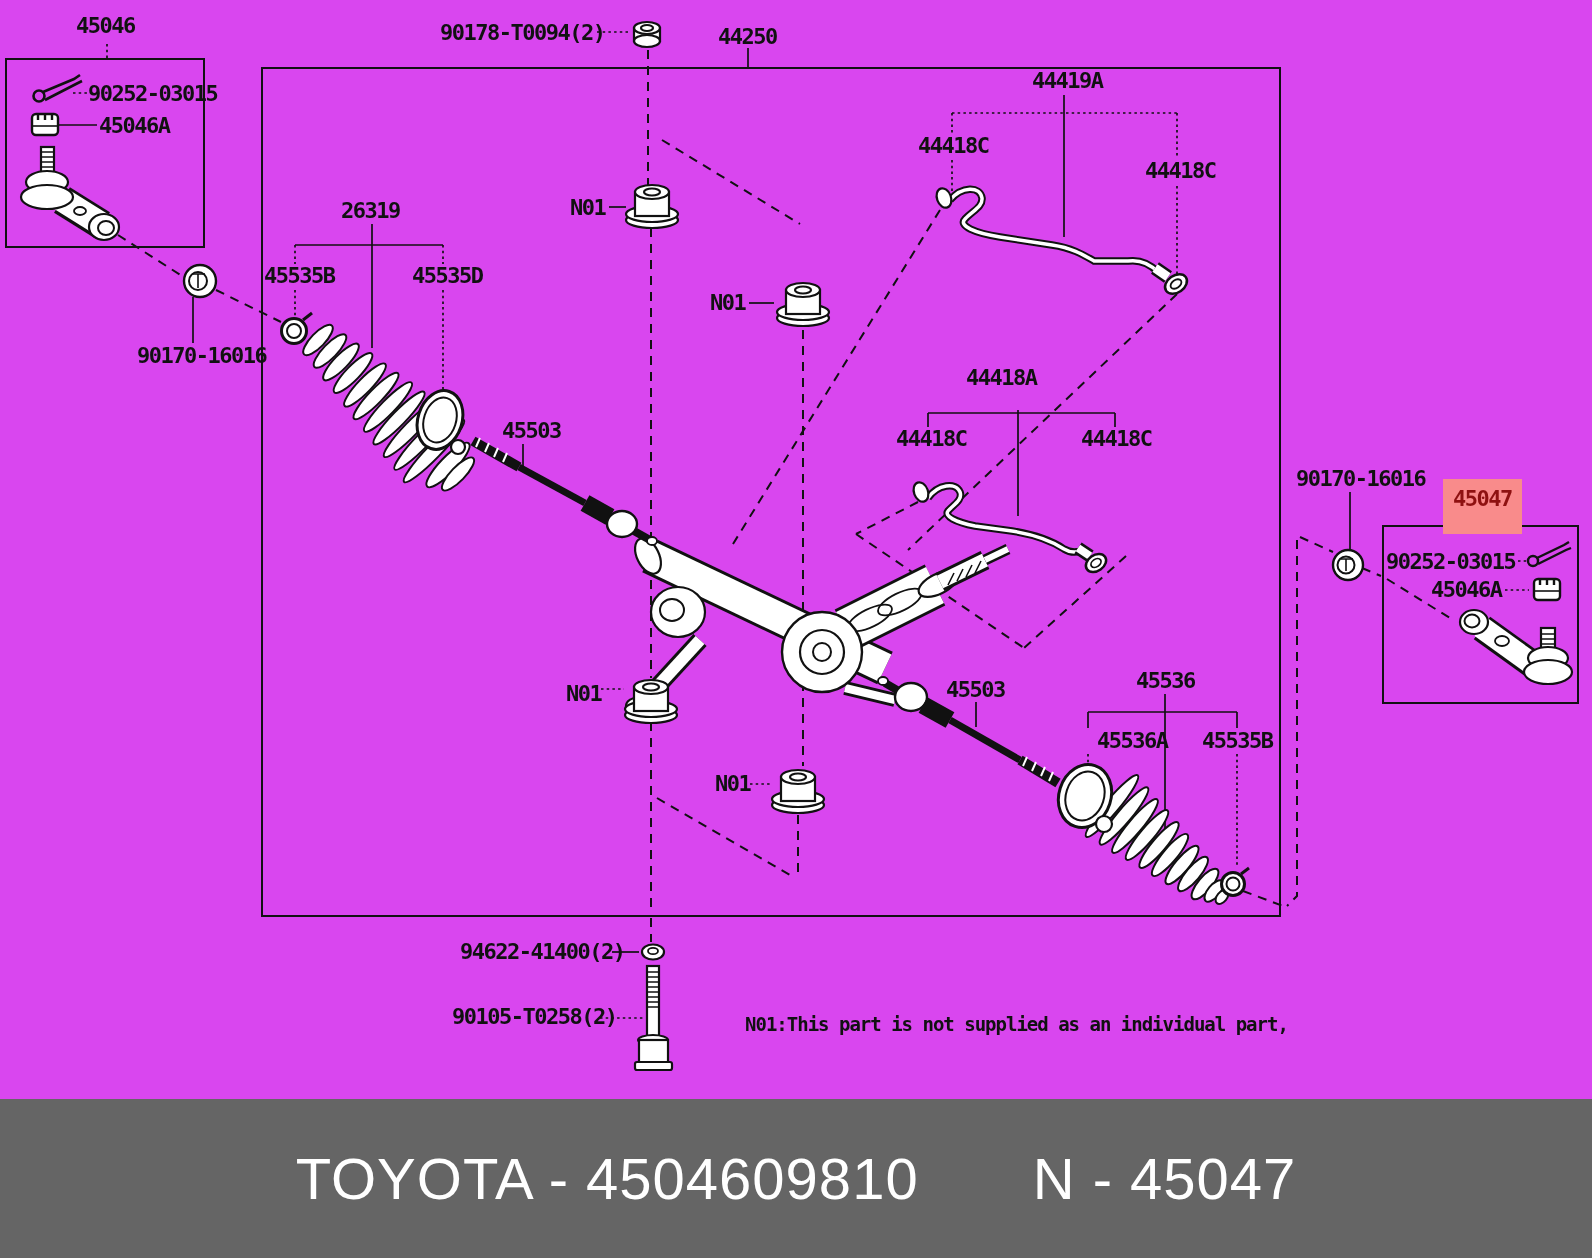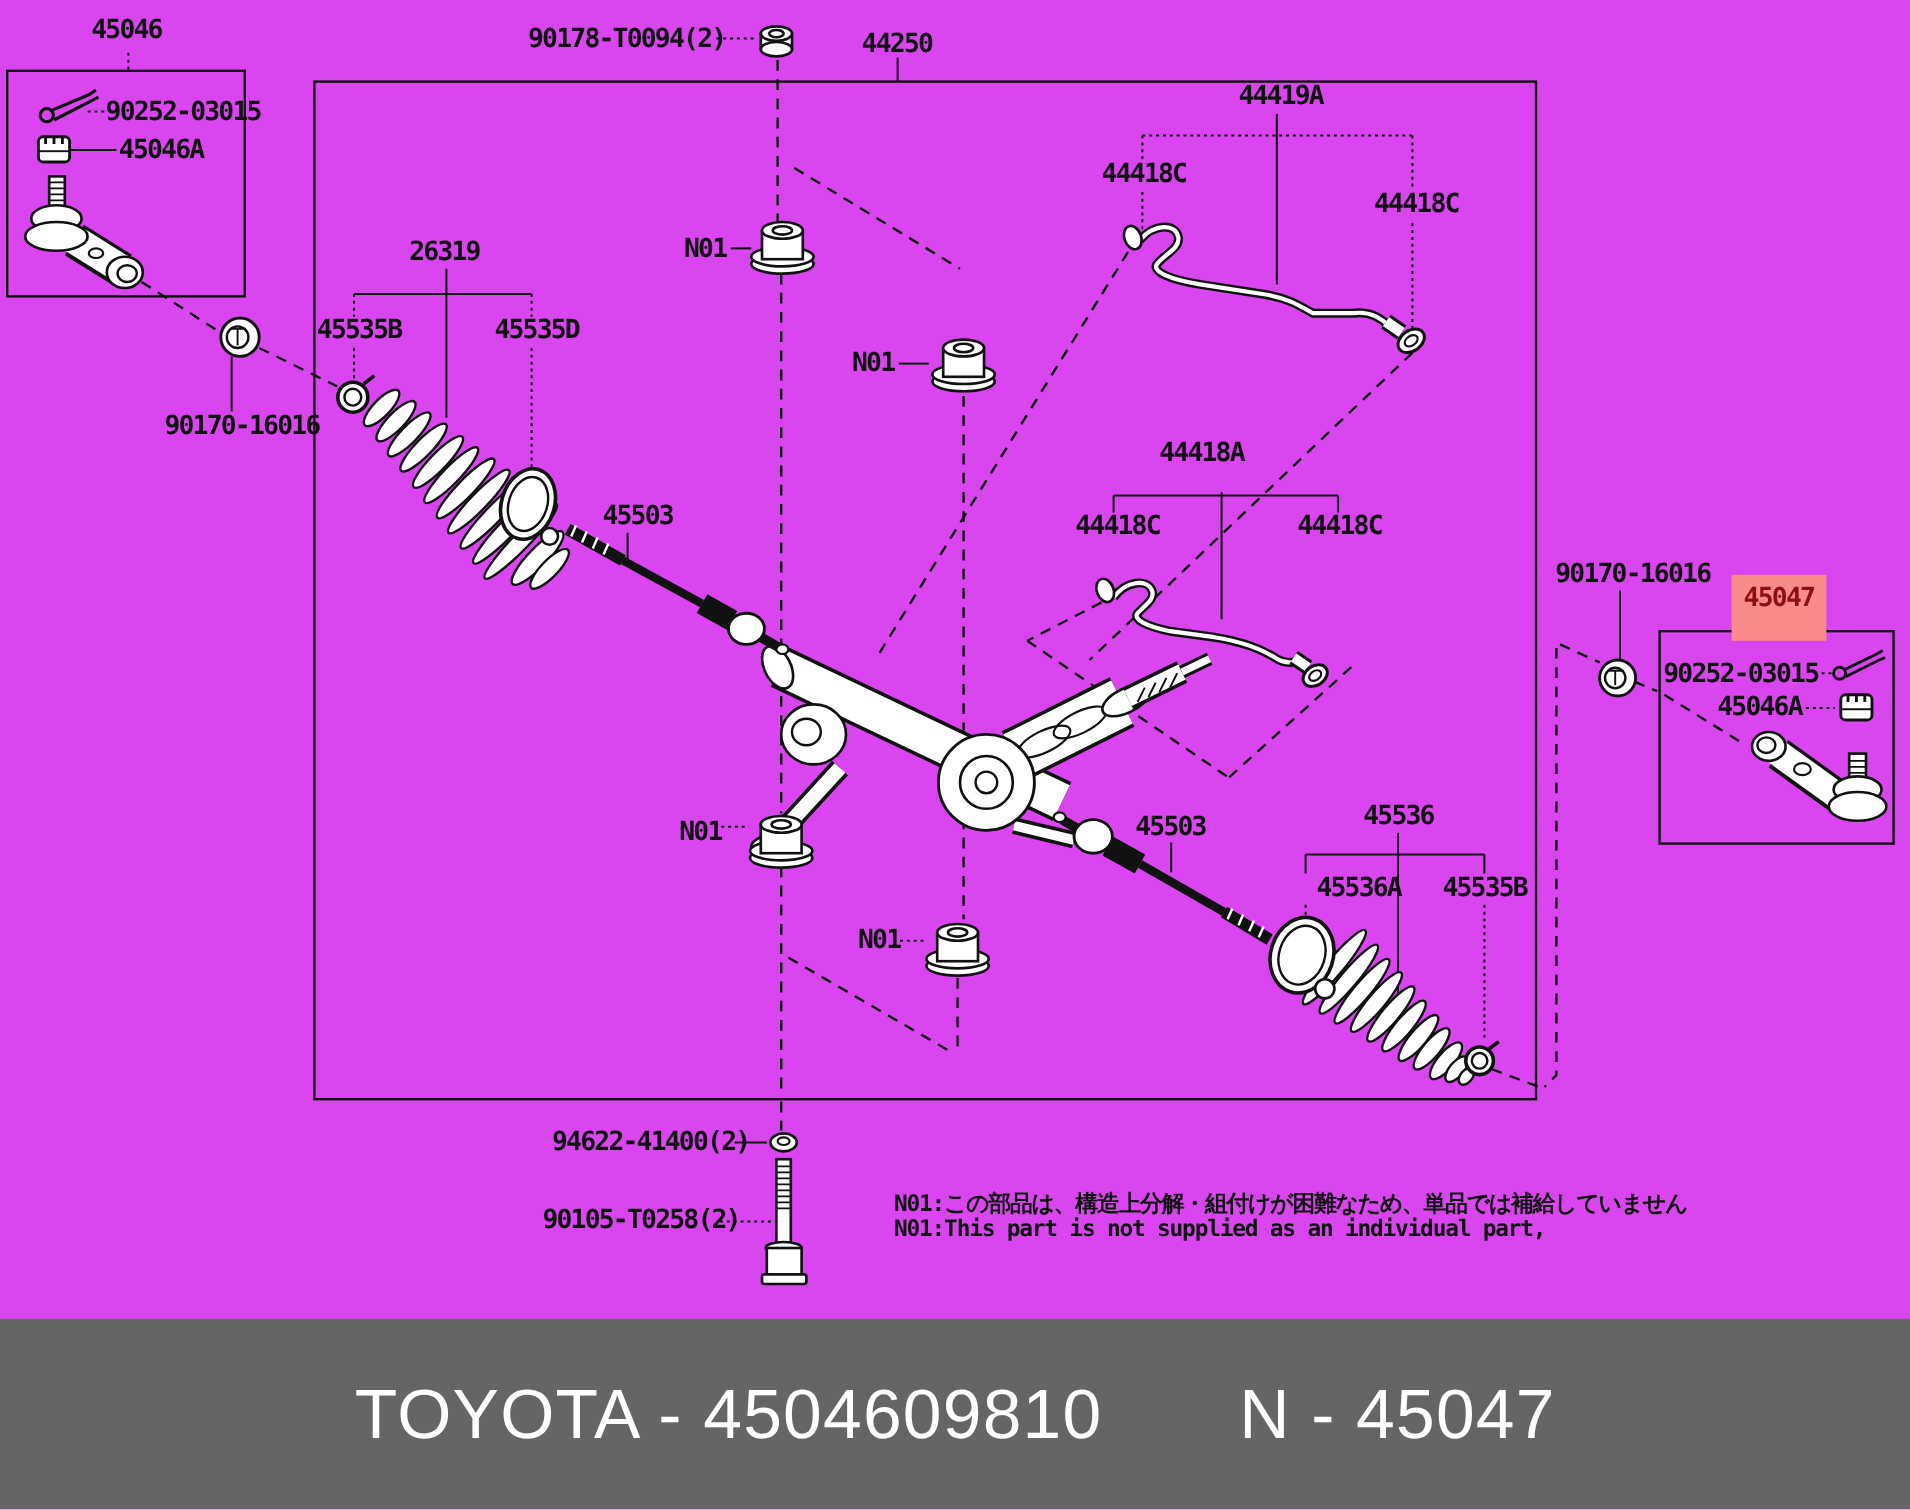--- a/index.html
+++ b/index.html
@@ -320,21 +320,20 @@
       <div class="plabel" style="left: 1060px; top: 730px; margin-left: 37px;">45536A</div>
       <div class="plabel" style="left: 1202px; top: 730px;">45535B</div>
       <div class="plabel" style="left: 1296px; top: 468px;">90170-16016</div>
       <div class="plabel hl" style="left: 1443px; top: 479px; background: rgb(249, 139, 139); color: rgb(142, 17, 17);">45047</div>
       <div class="plabel" style="left: 1386px; top: 551px;">90252-03015</div>
       <div class="plabel" style="left: 1431px; top: 579px;">45046A</div>
       <div class="plabel" style="left: 460px; top: 941px;">94622-41400(2)</div>
       <div class="plabel" style="left: 452px; top: 1006px;">90105-T0258(2)</div>
     </div>
 
-<div class="note" style="left:745px; top:990px">N01:この部品は、構造上分解・組付けが困難なため、単品では補給していません</div>
 <div class="note" style="left:745px; top:1013px">N01:This part is not supplied as an individual part,</div>
 
 <div class="drawno" style="left:1514px; top:1066px">457737</div>
 
 <div id="banner" style="background: rgb(101, 101, 101);">
   <span style="color: rgb(255, 255, 255);">TOYOTA - 4504609810</span>
   <span style="color: rgb(255, 255, 255);">N - 45047</span>
 </div>
 
 </div>

